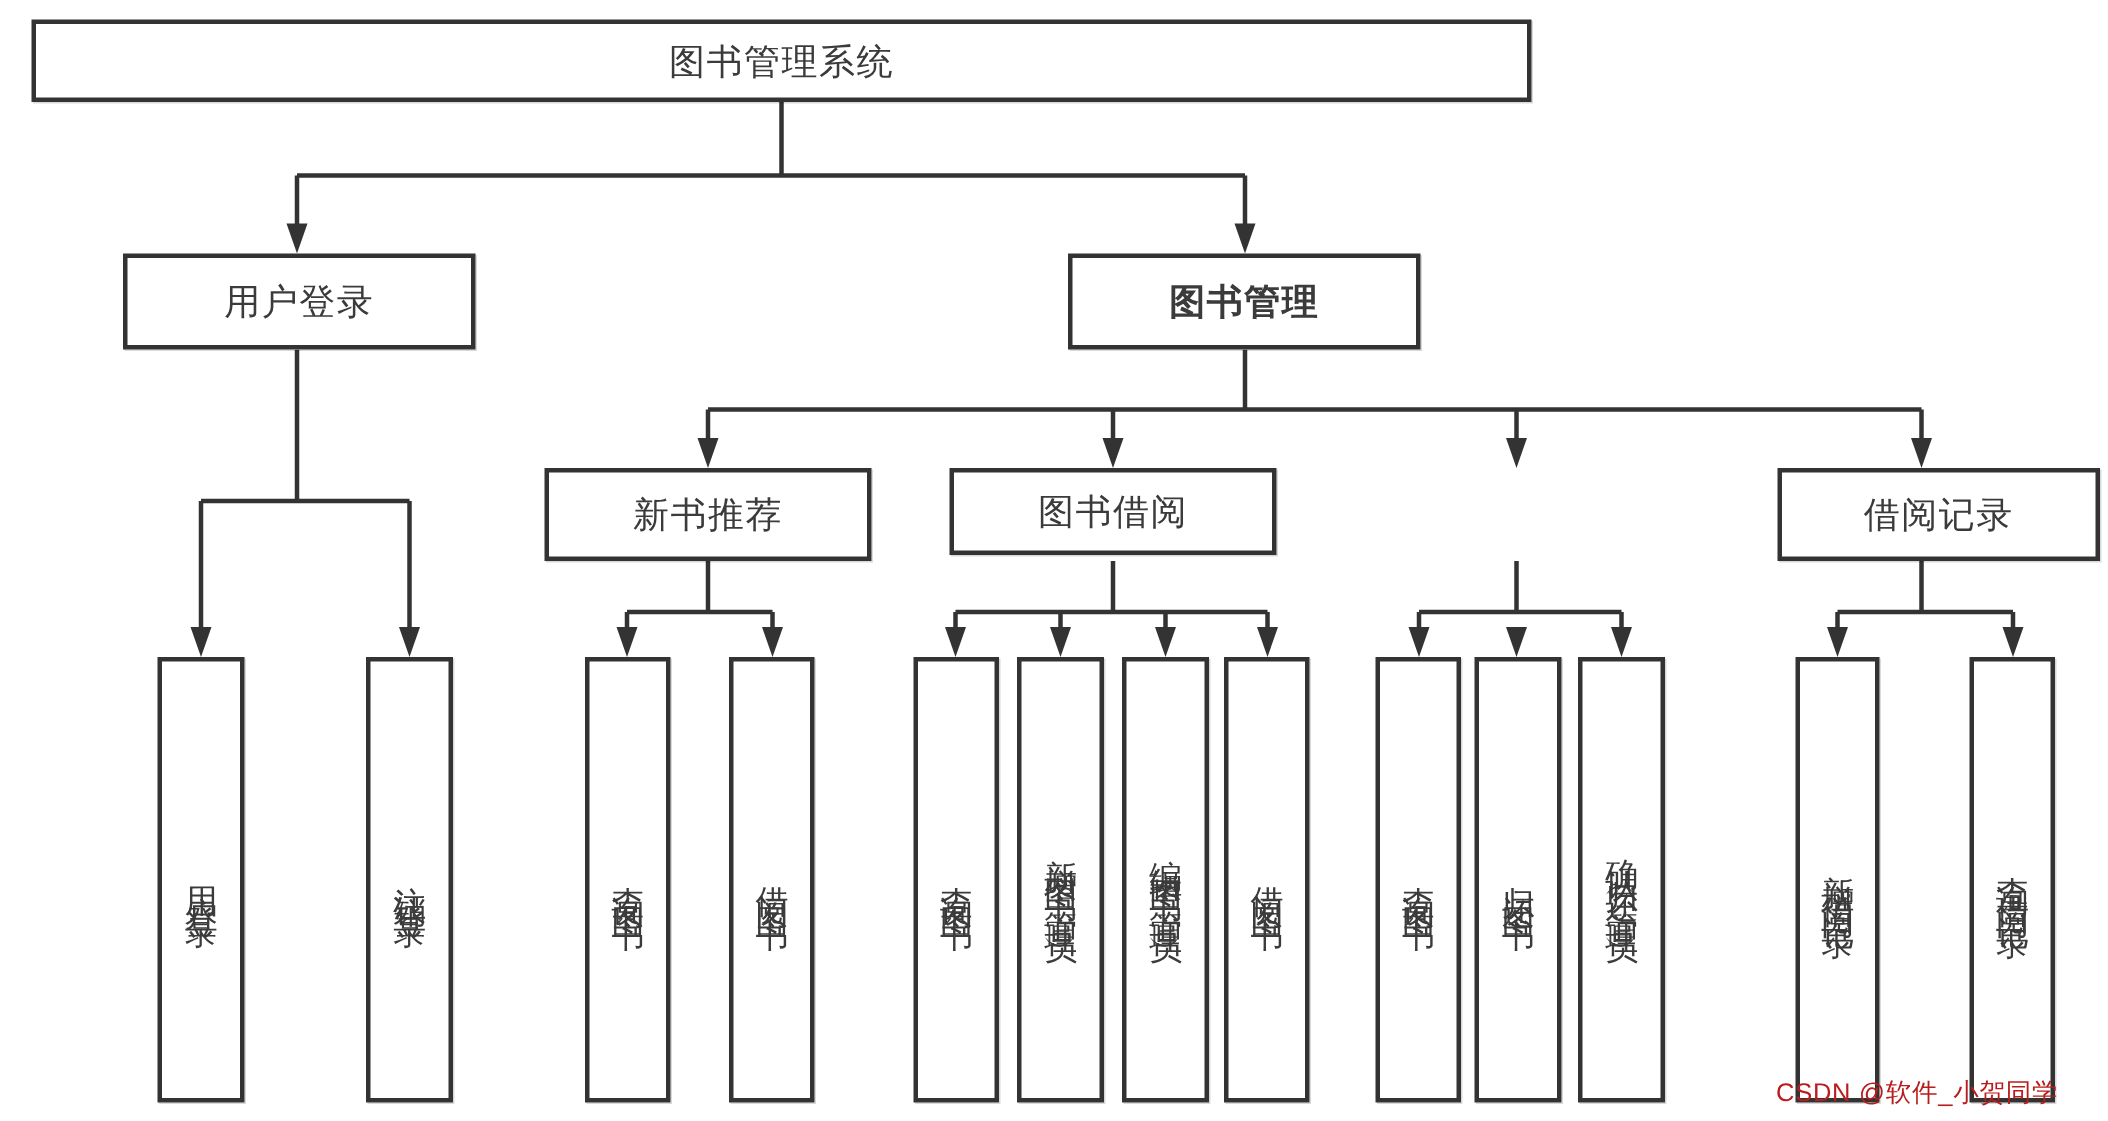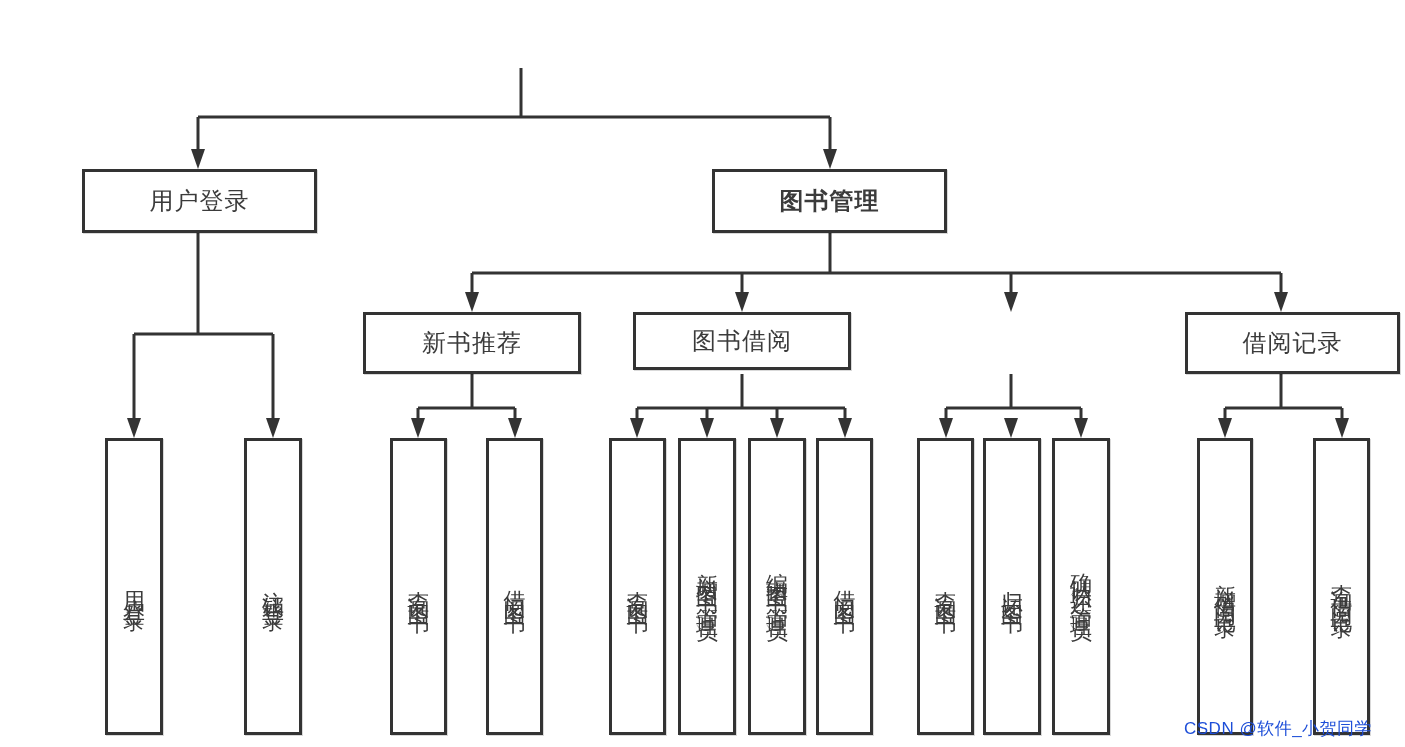--- a/index.html
+++ b/index.html
@@ -36,21 +36,21 @@
     text-orientation: mixed;
     font-size: 22px;
     letter-spacing: 7px;
     line-height: 1.1;
   }
   .watermark {
     position: absolute;
     left: 1184px;
     top: 717px;
     font-size: 17px;
-    color: #1d4ed8;
+    color: #b91c1c;
     letter-spacing: 0.5px;
     z-index: 3;
     white-space: nowrap;
   }
 </style>
 </head>
 <body>
 
 <div class="canvas">
 
@@ -101,20 +101,21 @@
       <polygon points="700,418 714,418 707,438" fill="#333333"></polygon>
       <polygon points="770,418 784,418 777,438" fill="#333333"></polygon>
       <polygon points="838,418 852,418 845,438" fill="#333333"></polygon>
       <polygon points="939,418 953,418 946,438" fill="#333333"></polygon>
       <polygon points="1004,418 1018,418 1011,438" fill="#333333"></polygon>
       <polygon points="1074,418 1088,418 1081,438" fill="#333333"></polygon>
       <polygon points="1218,418 1232,418 1225,438" fill="#333333"></polygon>
       <polygon points="1335,418 1349,418 1342,438" fill="#333333"></polygon>
     </svg>
 
+  <div class="box" style="left:21px; top:13px; width:1000px; height:55px;">图书管理系统</div>
 
   <div class="box" style="left:82px; top:169px; width:235px; height:64px;">用户登录</div>
   <div class="box" style="left:712px; top:169px; width:235px; height:64px;font-weight:bold;">图书管理</div>
 
   <div class="box" style="left:363px; top:312px; width:218px; height:62px;">新书推荐</div>
   <div class="box" style="left:633px; top:312px; width:218px; height:58px;">图书借阅</div>
   <div class="box" style="left:1173px; top:312px; width:215px; height:62px;margin-left:12px;">借阅记录</div>
 
   <div class="box vbox" style="left:105px; top:438px; width:58px; height:297px;">用户登录</div>
   <div class="box vbox" style="left:244px; top:438px; width:58px; height:297px;">注销登录</div>

